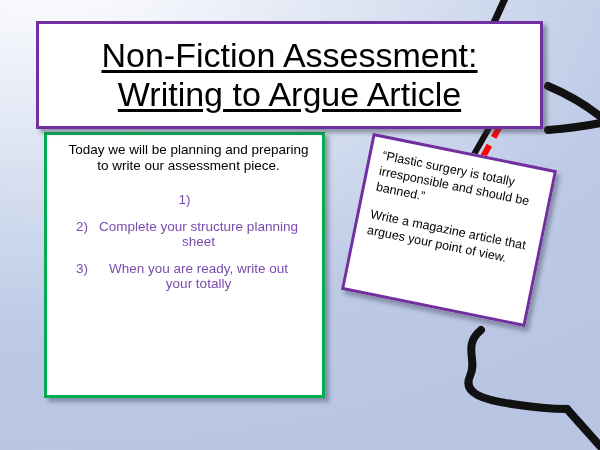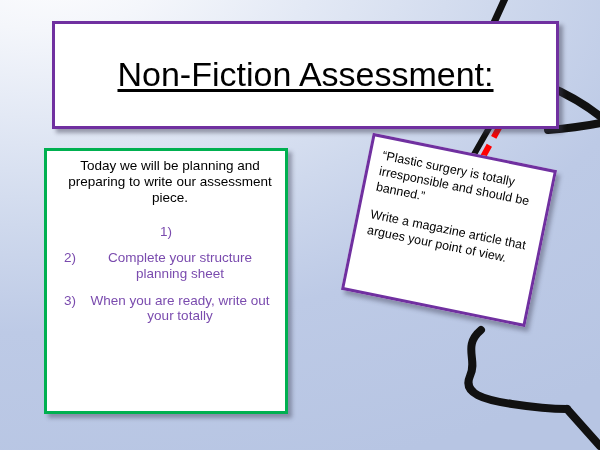--- a/index.html
+++ b/index.html
@@ -30,21 +30,21 @@
 
   
   .ink {
     position: absolute;
     pointer-events: none;
   }
 
   
   #title-box {
     position: absolute;
-    left: 52px;
+    left: 36px;
     top: 21px;
     width: 507px;
     height: 108px;
     background: #ffffff;
     border: 3px solid #7030A0;
     box-sizing: border-box;
     box-shadow: 4px 4px 4px rgba(60, 60, 80, 0.45);
     display: flex;
     flex-direction: column;
     align-items: center;
@@ -58,22 +58,22 @@
     text-decoration: underline;
     text-underline-offset: 3px;
     white-space: nowrap;
     font-weight: 400;
   }
 
   
   #task-box {
     position: absolute;
     left: 44px;
-    top: 148px;
-    width: 244px;
+    top: 132px;
+    width: 281px;
     height: 266px;
     background: #ffffff;
     border: 3px solid #00B050;
     box-sizing: border-box;
     box-shadow: 4px 4px 4px rgba(60, 60, 80, 0.42);
     padding: 7px 9px 0 17px;
     z-index: 5;
   }
   #task-intro {
     font-size: 13.5px;
@@ -159,20 +159,21 @@
     <path d="M 500 126 L 468 184" stroke="#ff0000" stroke-width="6" fill="none" stroke-linecap="butt" stroke-dasharray="13 9"></path>
 
     <path d="M 481 330 C 462 346 478 360 470 376
              C 462 394 485 400 512 404
              C 538 408 556 409 567 409" stroke="#111111" stroke-width="8" fill="none" stroke-linecap="round" stroke-linejoin="round"></path>
     <path d="M 567 409 L 600 446" stroke="#111111" stroke-width="8" fill="none" stroke-linecap="round"></path>
   </svg>
 
   <div id="title-box">
     <div class="title-line">Non-Fiction Assessment:</div>
+    <div class="title-line">Writing to Argue Article</div>
   </div>
 
   <div id="task-box">
     <p id="task-intro">Today we will be planning and preparing to write our assessment piece.</p>
     <ol class="steps">
       <li class="step-1">
         <span class="num">1)</span>
       </li>
       <li class="step-2">
         <span class="num">2)</span>

